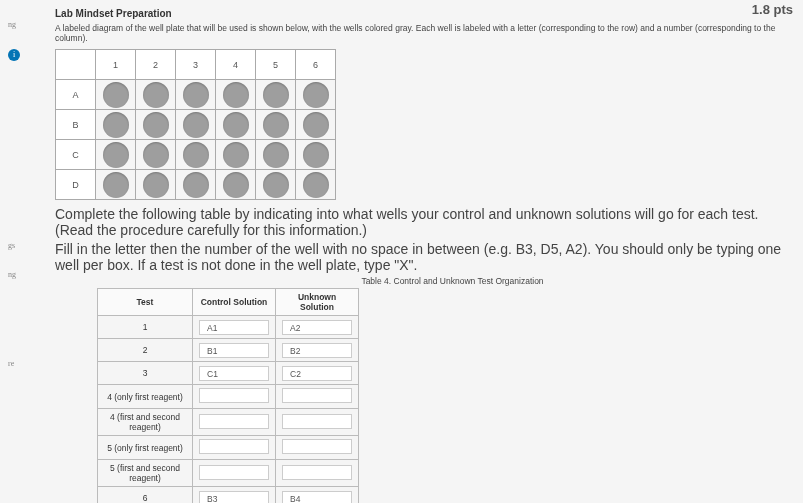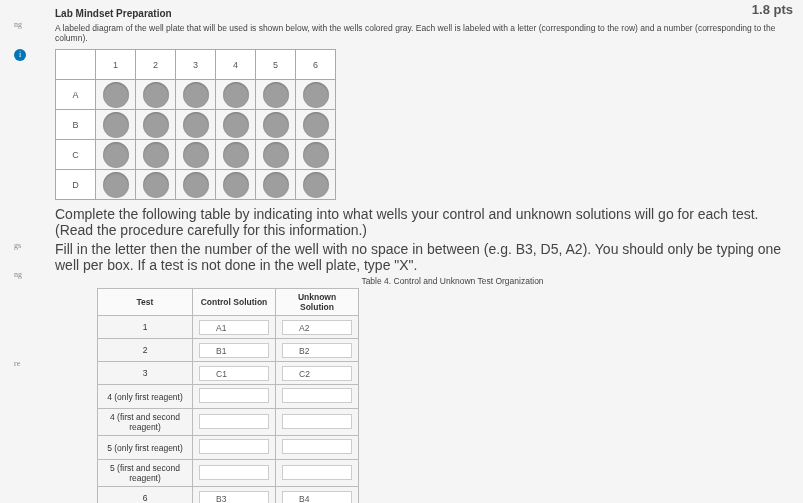--- a/index.html
+++ b/index.html
@@ -15,21 +15,21 @@
     }
     .left-nav {
       position: absolute;
       left: 0;
       top: 0;
       width: 28px;
       height: 100%;
       font-size: 8px;
       color: #888;
     }
-    .left-nav div { margin: 20px 14px; font-family: Liberation Serif, serif; }
+    .left-nav div { margin: 20px 8px; font-family: Liberation Serif, serif; }
     .nav-dot {
       width: 12px; height: 12px;
       background: #0374b5;
       border-radius: 50%;
       margin: 6px;
       color: #fff;
       text-align: center;
       line-height: 12px;
       font-size: 8px;
     }
@@ -109,21 +109,21 @@
     .col-sol { width: 82px; }
     .answer-box {
       display: inline-block;
       border: 1px solid #ccc;
       background: #fff;
       min-width: 70px;
       height: 15px;
       line-height: 15px;
       font-size: 8.5px;
       color: #555;
-      padding: 0 16px;
+      padding: 0 7px;
       text-align: left;
     }
     .answer-box:empty { min-height: 15px; }
   </style>
 </head>
 <body>
 
 <div class="left-nav">
   <div>ng</div>
   <div class="nav-dot">i</div>

